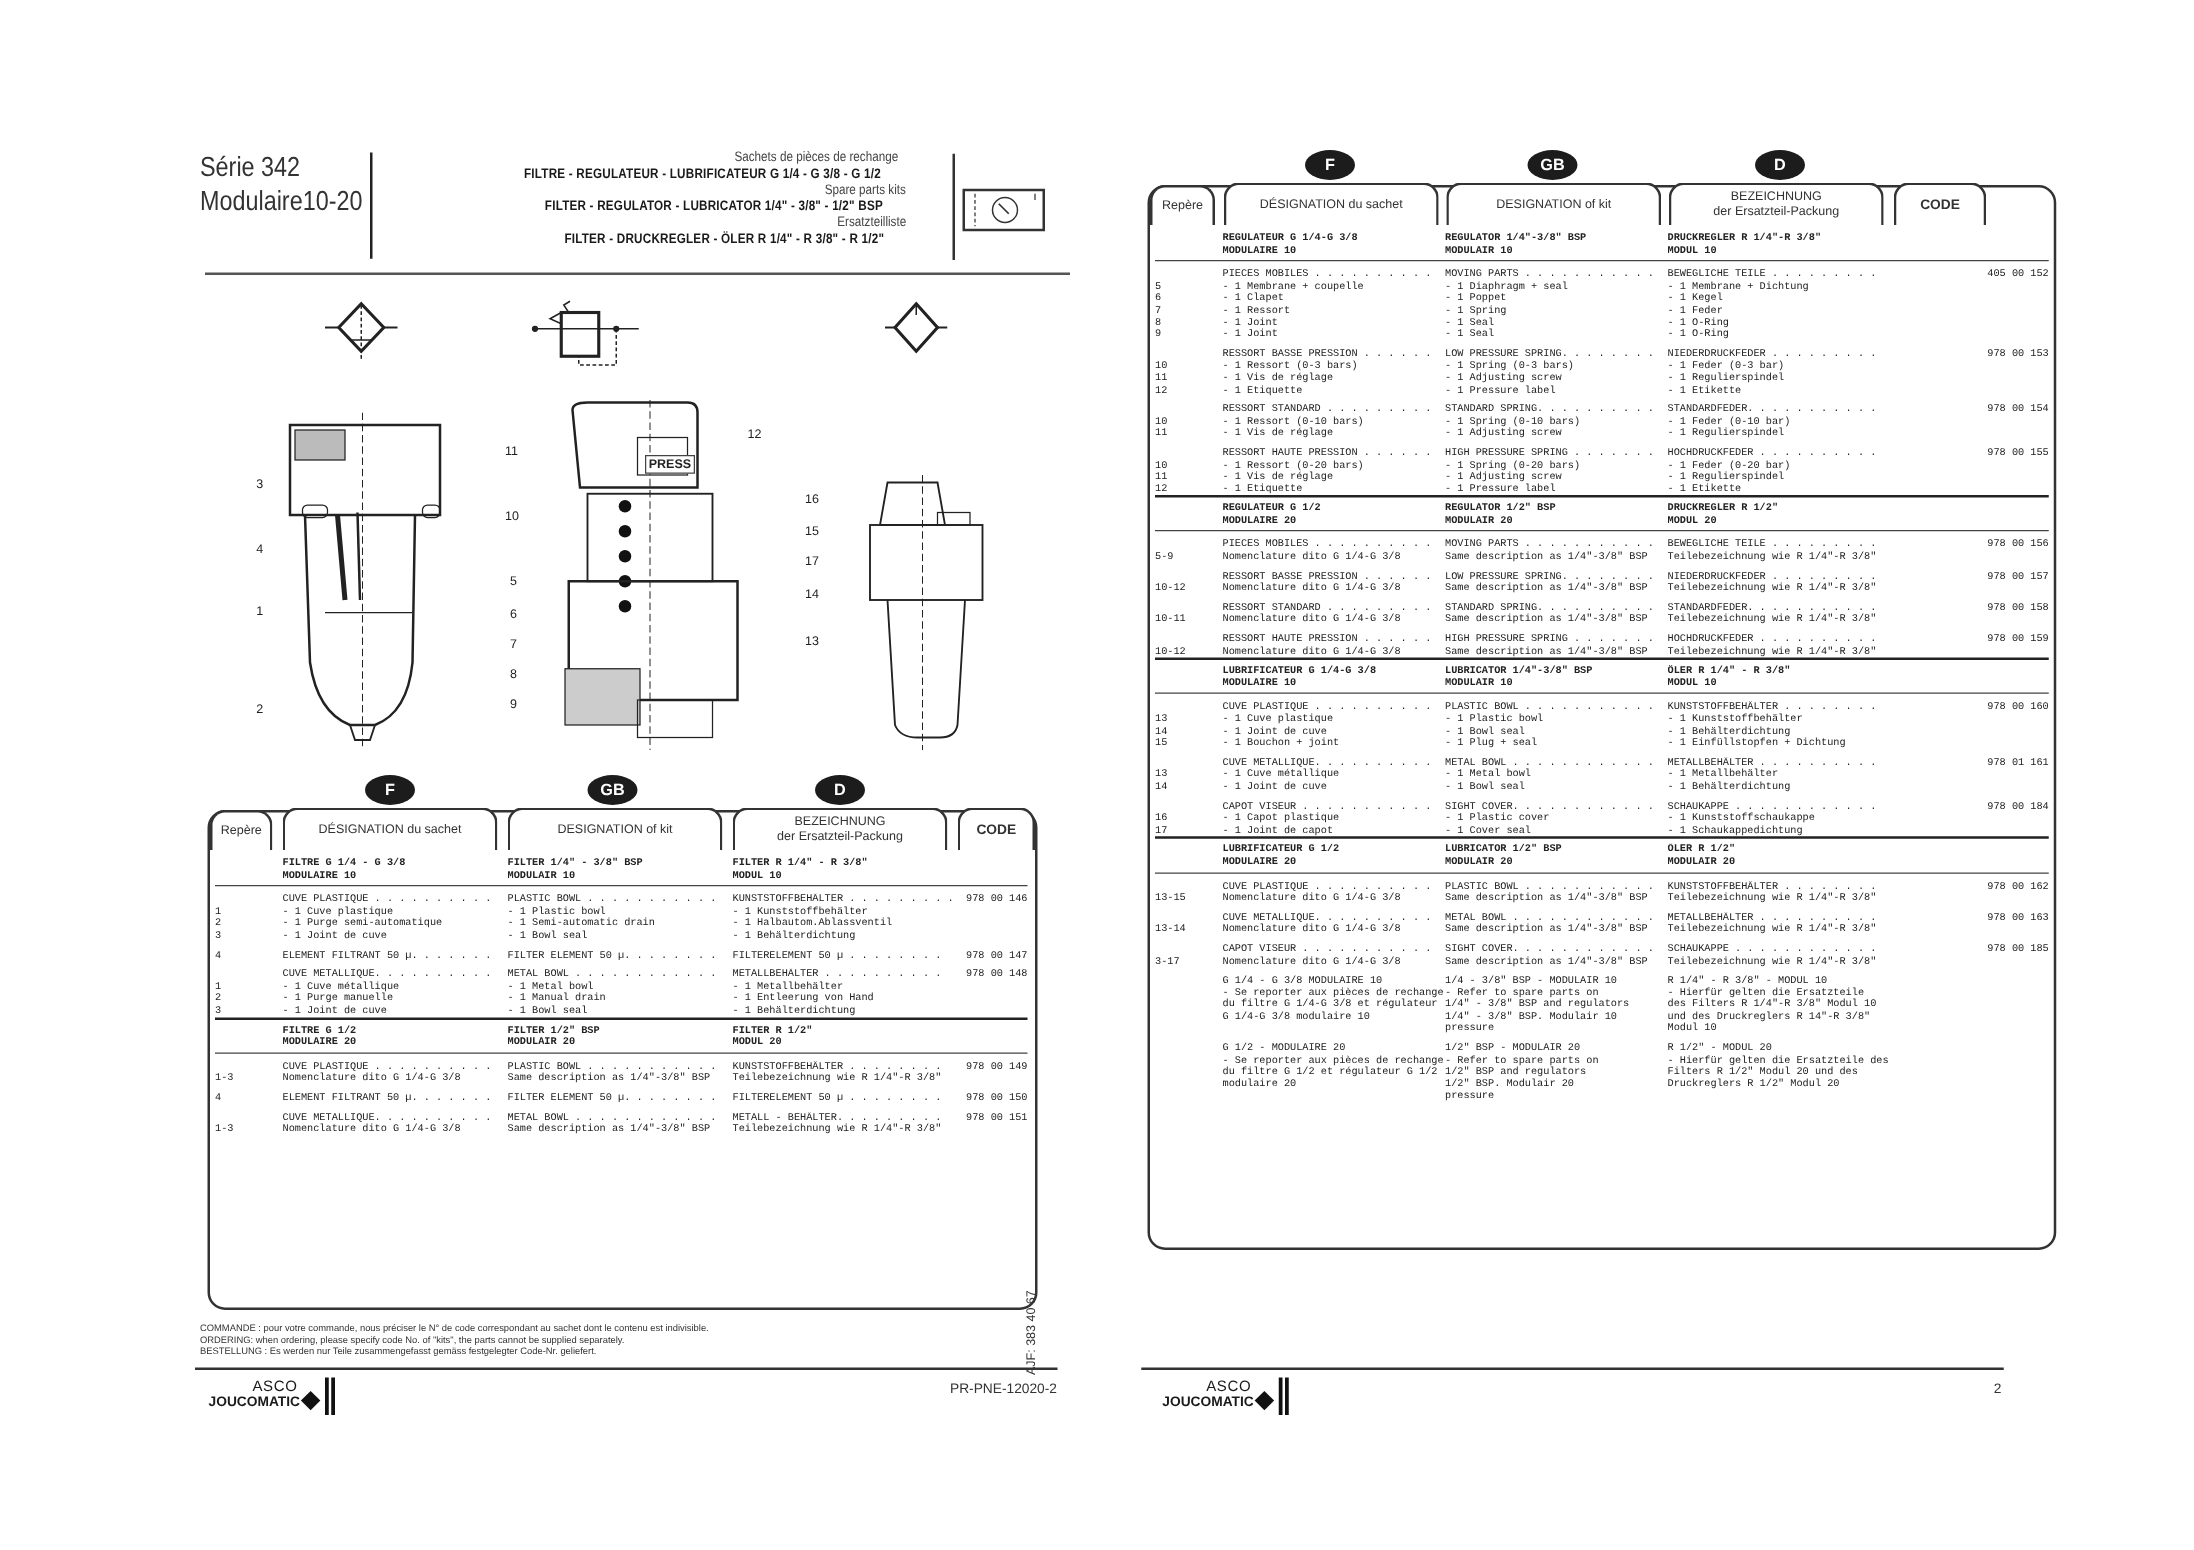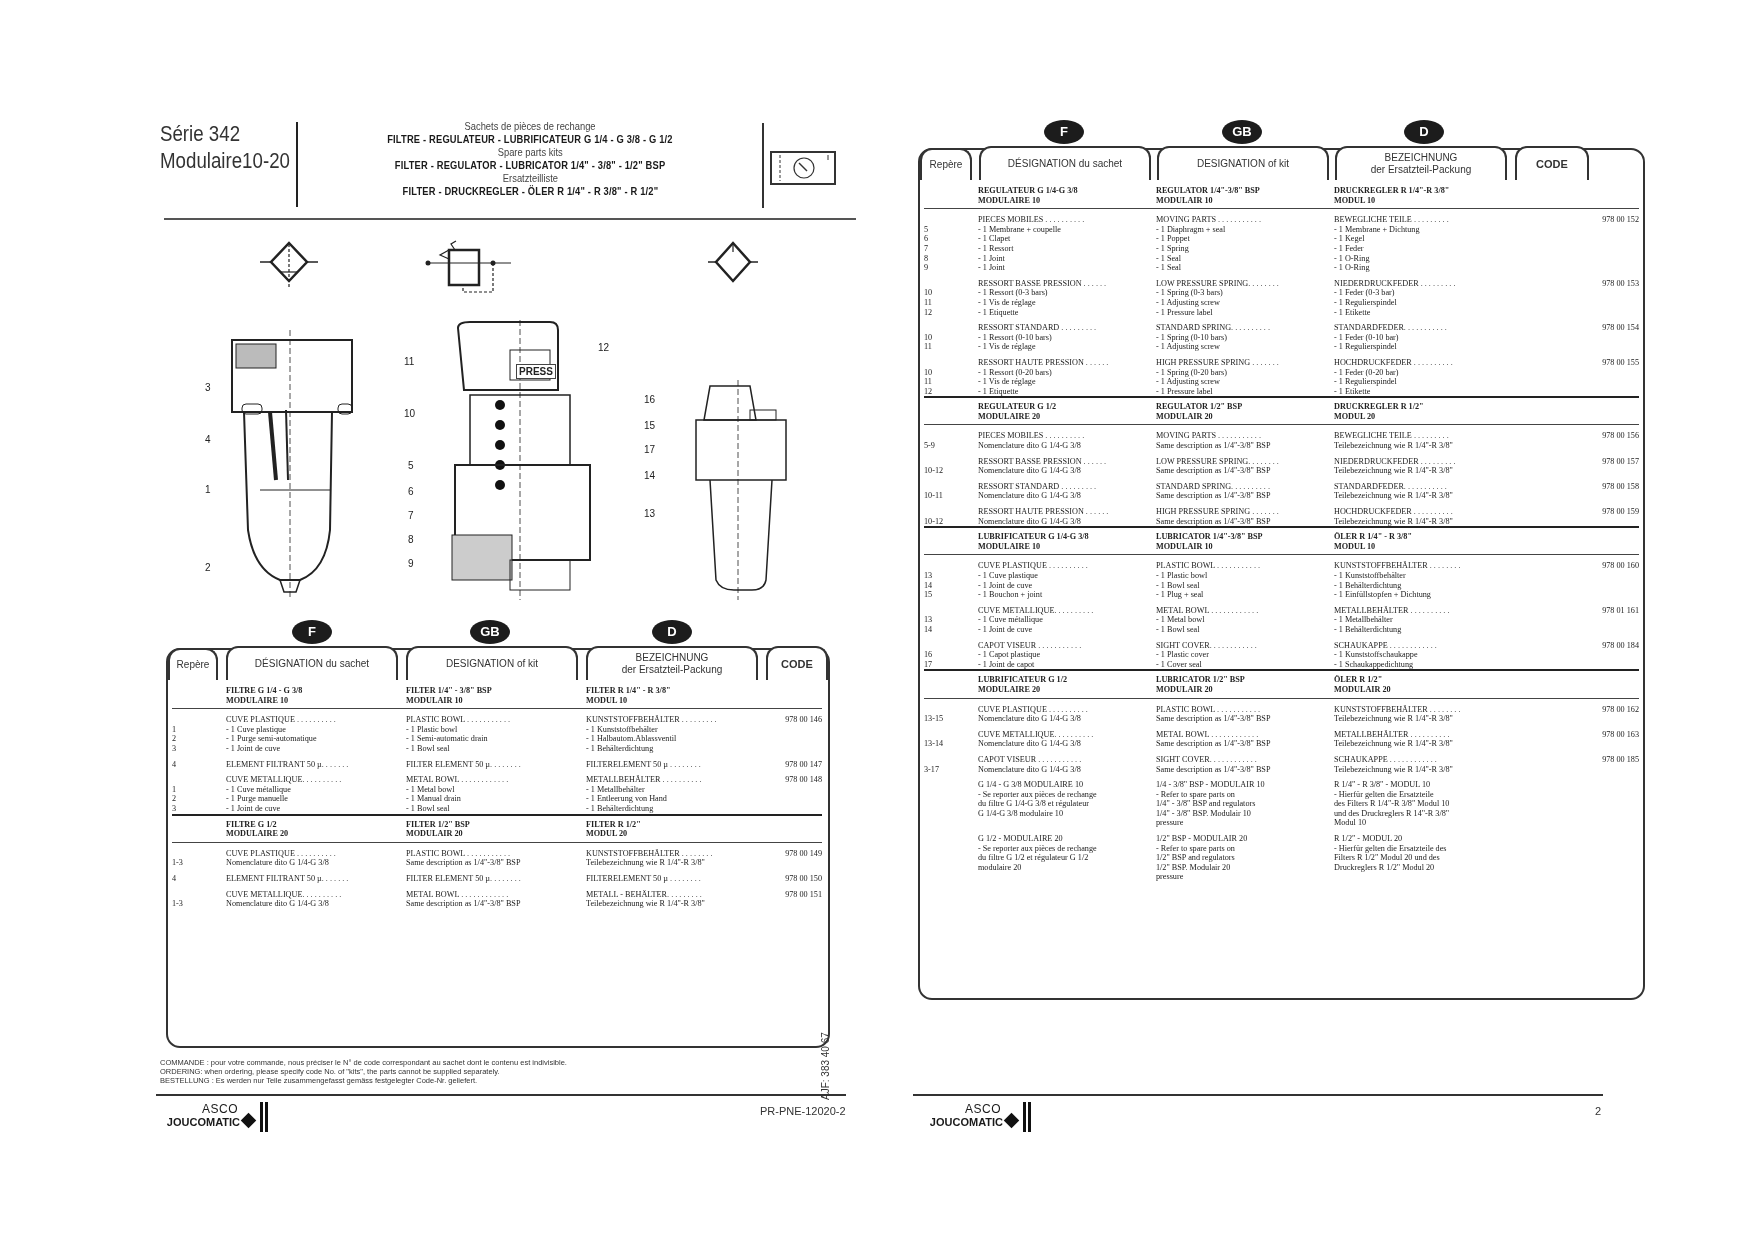--- a/index.html
+++ b/index.html
@@ -5,39 +5,39 @@
   * { box-sizing: border-box; margin: 0; padding: 0; }
   html, body { width: 1755px; height: 1240px; background: #ffffff; overflow: hidden; }
   body { position: relative; font-family: "Liberation Sans", sans-serif; color: #1a1a1a; }
   .page { position: absolute; top: 0; height: 924px; }
   #page-left { left: 0; width: 877px; }
   #page-right { left: 877px; width: 878px; }
 
   
   .series { position: absolute; left: 160px; top: 120px; font-family: "Liberation Sans Narrow", "Liberation Sans", sans-serif; font-size: 22px; line-height: 27px; color: #333; transform: scaleX(0.85); transform-origin: left top; }
   .series-divider { position: absolute; left: 296px; top: 122px; width: 2px; height: 85px; background: #222; }
-  .title-block { position: absolute; left: 330px; top: 120px; width: 400px; text-align: center; font-size: 11px; line-height: 13px; }
+  .title-block { position: absolute; left: 330px; top: 120px; width: 400px; text-align: right; font-size: 11px; line-height: 13px; }
   .title-block .light { color: #444; font-weight: normal; transform: scaleX(0.85); display: inline-block; }
   .title-block .bold { font-weight: bold; display: inline-block; transform: scaleX(0.85); letter-spacing: 0.2px; }
   .header-rule { position: absolute; left: 164px; top: 218px; width: 692px; height: 2px; background: #555; }
   .gauge-divider { position: absolute; left: 762px; top: 123px; width: 2px; height: 85px; background: #333; }
   .gauge-box { position: absolute; left: 770px; top: 151px; width: 66px; height: 34px; border: 2px solid #333; }
 
   
   .svgabs { position: absolute; }
   .callout { position: absolute; font-size: 10px; color: #222; }
 
   
   .badge { position: absolute; width: 40px; height: 24px; border-radius: 50%; background: #1c1c1c; color: #fff; font-weight: bold; font-size: 13px; text-align: center; line-height: 24px; }
 
   
   .tbl-frame { position: absolute; border: 2px solid #333; border-radius: 14px; }
   .col-head { position: absolute; border: 2px solid #333; border-bottom: none; border-radius: 12px 12px 0 0; text-align: center; font-size: 10px; color: #333; background: #fff; display: flex; align-items: center; justify-content: center; flex-direction: column; line-height: 12px; }
   .col-head.code { font-weight: bold; font-size: 11px; }
-  .mono { font-family: Liberation Serif, serif; font-size: 8.2px; line-height: 9.6px; color: #222; white-space: pre; }
+  .mono { font-family: Liberation Mono, monospace; font-size: 8.2px; line-height: 9.6px; color: #222; white-space: pre; }
   .tbl-rows { position: absolute; }
   .section-head { display: grid; font-weight: bold; padding: 4px 0 3px 0; border-bottom: 1px solid #444; }
   .section-head.thick-top { border-top: 2px solid #222; }
   .item { display: grid; padding-top: 6px; }
   .cell { white-space: pre; overflow: hidden; }
   .code-cell { text-align: right; }
 
   
   .note { position: absolute; font-size: 7.5px; line-height: 9px; color: #333; white-space: nowrap; }
   .footer-rule { position: absolute; height: 2px; background: #333; }
@@ -273,21 +273,21 @@
 - 1 Joint</div><div class="cell">MOVING PARTS . . . . . . . . . . .
 - 1 Diaphragm + seal
 - 1 Poppet
 - 1 Spring
 - 1 Seal
 - 1 Seal</div><div class="cell">BEWEGLICHE TEILE . . . . . . . . .
 - 1 Membrane + Dichtung
 - 1 Kegel
 - 1 Feder
 - 1 O-Ring
-- 1 O-Ring</div><div class="cell code-cell">978 00 152</div></div><div class="item" style="grid-template-columns: 54px 178px 178px 200px 105px;"><div class="cell">
+- 1 O-Ring</div><div class="cell code-cell">405 00 152</div></div><div class="item" style="grid-template-columns: 54px 178px 178px 200px 105px;"><div class="cell">
 10
 11
 12</div><div class="cell">RESSORT BASSE PRESSION . . . . . .
 - 1 Ressort (0-3 bars)
 - 1 Vis de réglage
 - 1 Etiquette</div><div class="cell">LOW PRESSURE SPRING. . . . . . . .
 - 1 Spring (0-3 bars)
 - 1 Adjusting screw
 - 1 Pressure label</div><div class="cell">NIEDERDRUCKFEDER . . . . . . . . .
 - 1 Feder (0-3 bar)

